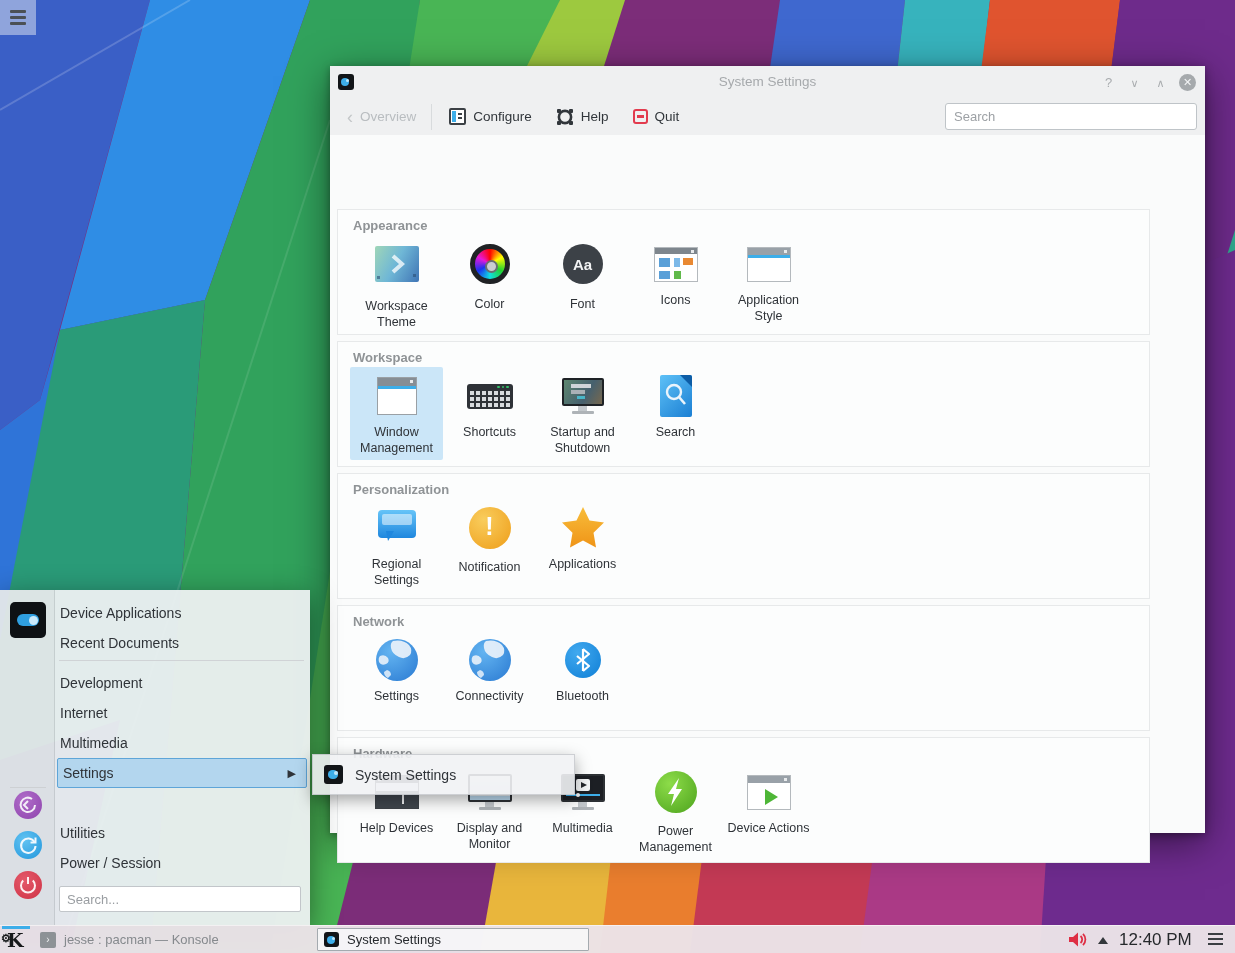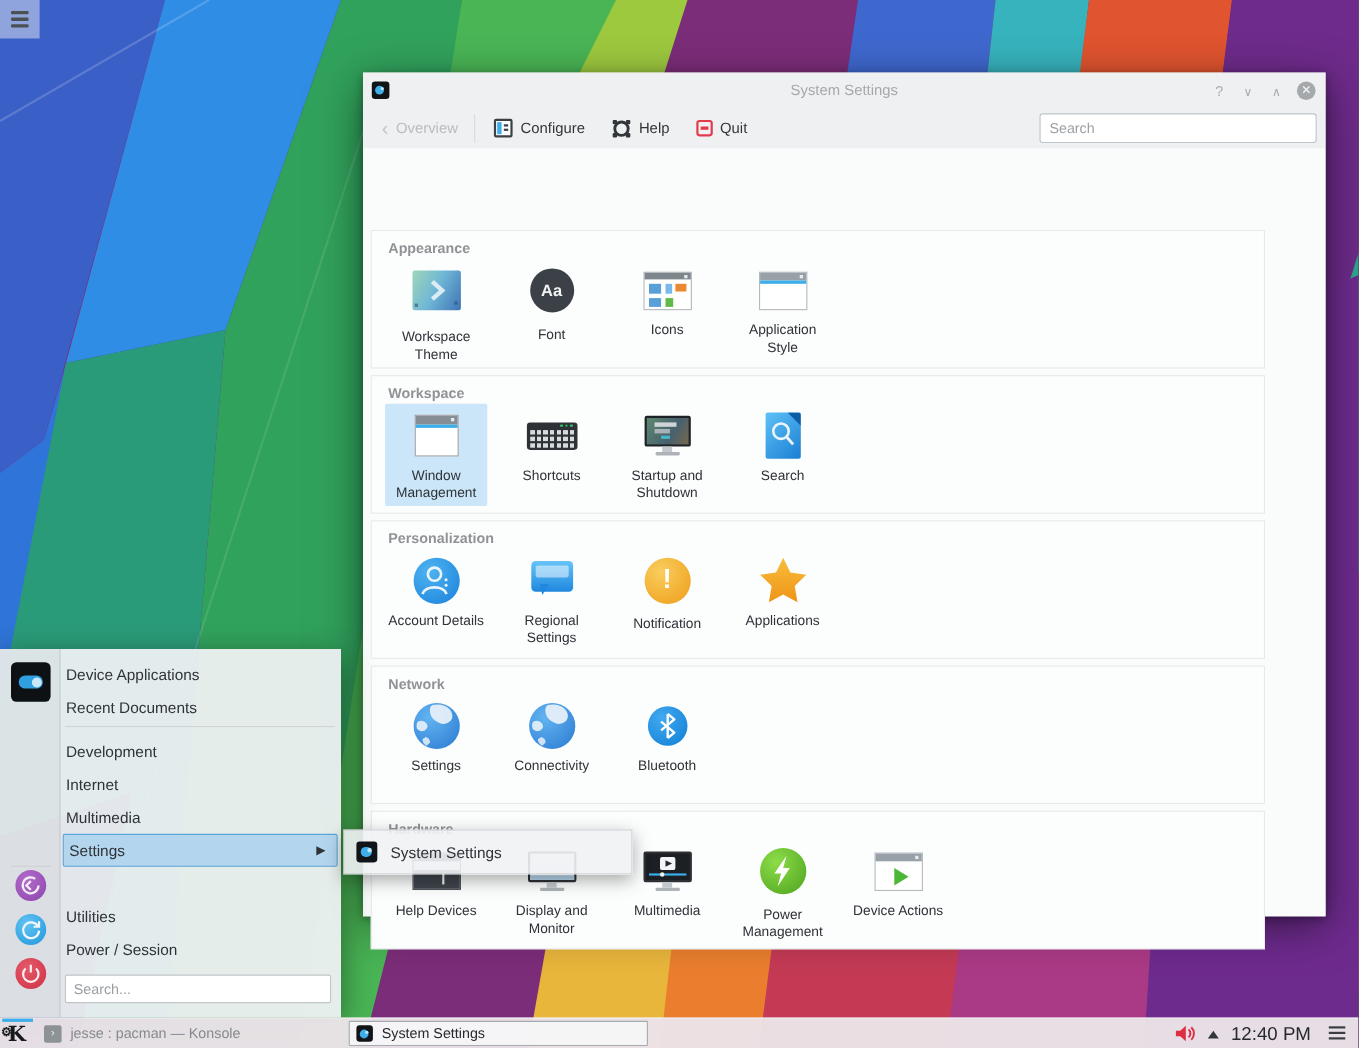--- a/index.html
+++ b/index.html
@@ -49,21 +49,21 @@
   .ic-configure i{position:absolute;left:1px;top:1px;bottom:1px;width:4px;background:#3daee9;}
   .ic-configure em{position:absolute;left:7px;right:2px;height:2px;background:#3b4045;}
   .ic-configure em:nth-of-type(1){top:3px;} .ic-configure em:nth-of-type(2){top:7px;}
   .ic-quit{width:15px;height:15px;border:2px solid #e23b4e;border-radius:3px;position:relative;}
   .ic-quit i{position:absolute;left:2px;right:2px;top:4px;height:3px;background:#e23b4e;}
 
   
   .content{position:relative;height:698px;background:#fafbfb;}
   .card{position:absolute;left:7px;width:813px;height:126px;background:#fcfdfd;border:1px solid #e7e9ea;}
   .card-title{padding:8px 0 0 15px;font-size:13px;font-weight:bold;color:#8f9396;}
-  .cells{display:flex;padding-left:12px;margin-top:2px;gap:12px;}
+  .cells{display:flex;padding-left:12px;margin-top:2px;}
   .cell{width:93px;text-align:center;padding:5px 2px 4px;border-radius:2px;cursor:default;}
   .cell.selected{background:#cbe6f8;}
   .ic{width:48px;height:48px;margin:0 auto;position:relative;}
   .lbl{margin-top:4px;font-size:12.5px;line-height:16px;color:#2f3338;}
 
   
   .centered{position:absolute;left:50%;top:50%;transform:translate(-50%,-50%);}
   .mini-win{position:absolute;background:#fff;border:1px solid #b4b9bd;}
   .mini-bar{position:absolute;left:0;right:0;top:0;background:#7e868d;}
   .mini-dot{position:absolute;width:3px;height:3px;background:#e8eaec;top:2px;right:3px;}
@@ -263,20 +263,26 @@
                     <path d="M18 10 l9 8 -9 8" stroke="#ffffff" stroke-width="4" fill="none" opacity="0.75"></path>
                 <rect x="2" y="30" width="3" height="3" fill="#2c4f74" opacity=".6"></rect>
                     <rect x="38" y="28" width="3" height="3" fill="#2c4f74" opacity=".6"></rect>
                   </svg>
               </div>
             </div>
             <div class="lbl">Workspace Theme</div>
           </div>
           <div class="cell">
             <div class="ic">
+                <div class="ic-colorwheel"></div>
+              </div>
+            <div class="lbl">Color</div>
+          </div>
+          <div class="cell">
+            <div class="ic">
                 <div class="ic-font"></div>
               </div>
             <div class="lbl">Font</div>
           </div>
           <div class="cell">
             <div class="ic">
               <div class="mini-win" style="left:2px;top:7px;width:44px;height:35px;">
                 <div class="mini-bar" style="height:6px;"></div>
                   <div class="mini-dot"></div>
                 <div style="position:absolute;left:4px;top:10px;width:11px;height:9px;background:#5aa0d8;"></div>
@@ -356,38 +362,20 @@
               </div>
             </div>
             <div class="lbl">Search</div>
           </div>
         </div>
       </div>
 
       <div class="card" style="top:338px;">
         <div class="card-title">Personalization</div>
         <div class="cells">
-          <div class="cell">
-            <div class="ic">
-              <svg width="48" height="48" viewBox="0 0 48 48">
-                <defs>
-                    <radialGradient id="gacc" cx="0.35" cy="0.3" r="0.9">
-                  <stop offset="0" stop-color="#4fb3f0"></stop>
-                      <stop offset="1" stop-color="#1c84dd"></stop>
-                    </radialGradient>
-                  </defs>
-                <circle cx="24" cy="24" r="21" fill="url(#gacc)"></circle>
-                <circle cx="22" cy="18" r="6" fill="none" stroke="#eaf4fc" stroke-width="2.4"></circle>
-                <path d="M11 36 c2.5 -8 19.5 -8 22 0" fill="none" stroke="#eaf4fc" stroke-width="2.4"></path>
-                <circle cx="32.5" cy="23" r="1.4" fill="#eaf4fc"></circle>
-                  <circle cx="32.5" cy="28" r="1.4" fill="#eaf4fc"></circle>
-              </svg>
-            </div>
-            <div class="lbl">Account Details</div>
-          </div>
           <div class="cell">
             <div class="ic">
                 <div class="bubble"></div>
               </div>
             <div class="lbl">Regional Settings</div>
           </div>
           <div class="cell">
             <div class="ic">
                 <div class="ic-round bg-amber"></div>
               </div>

